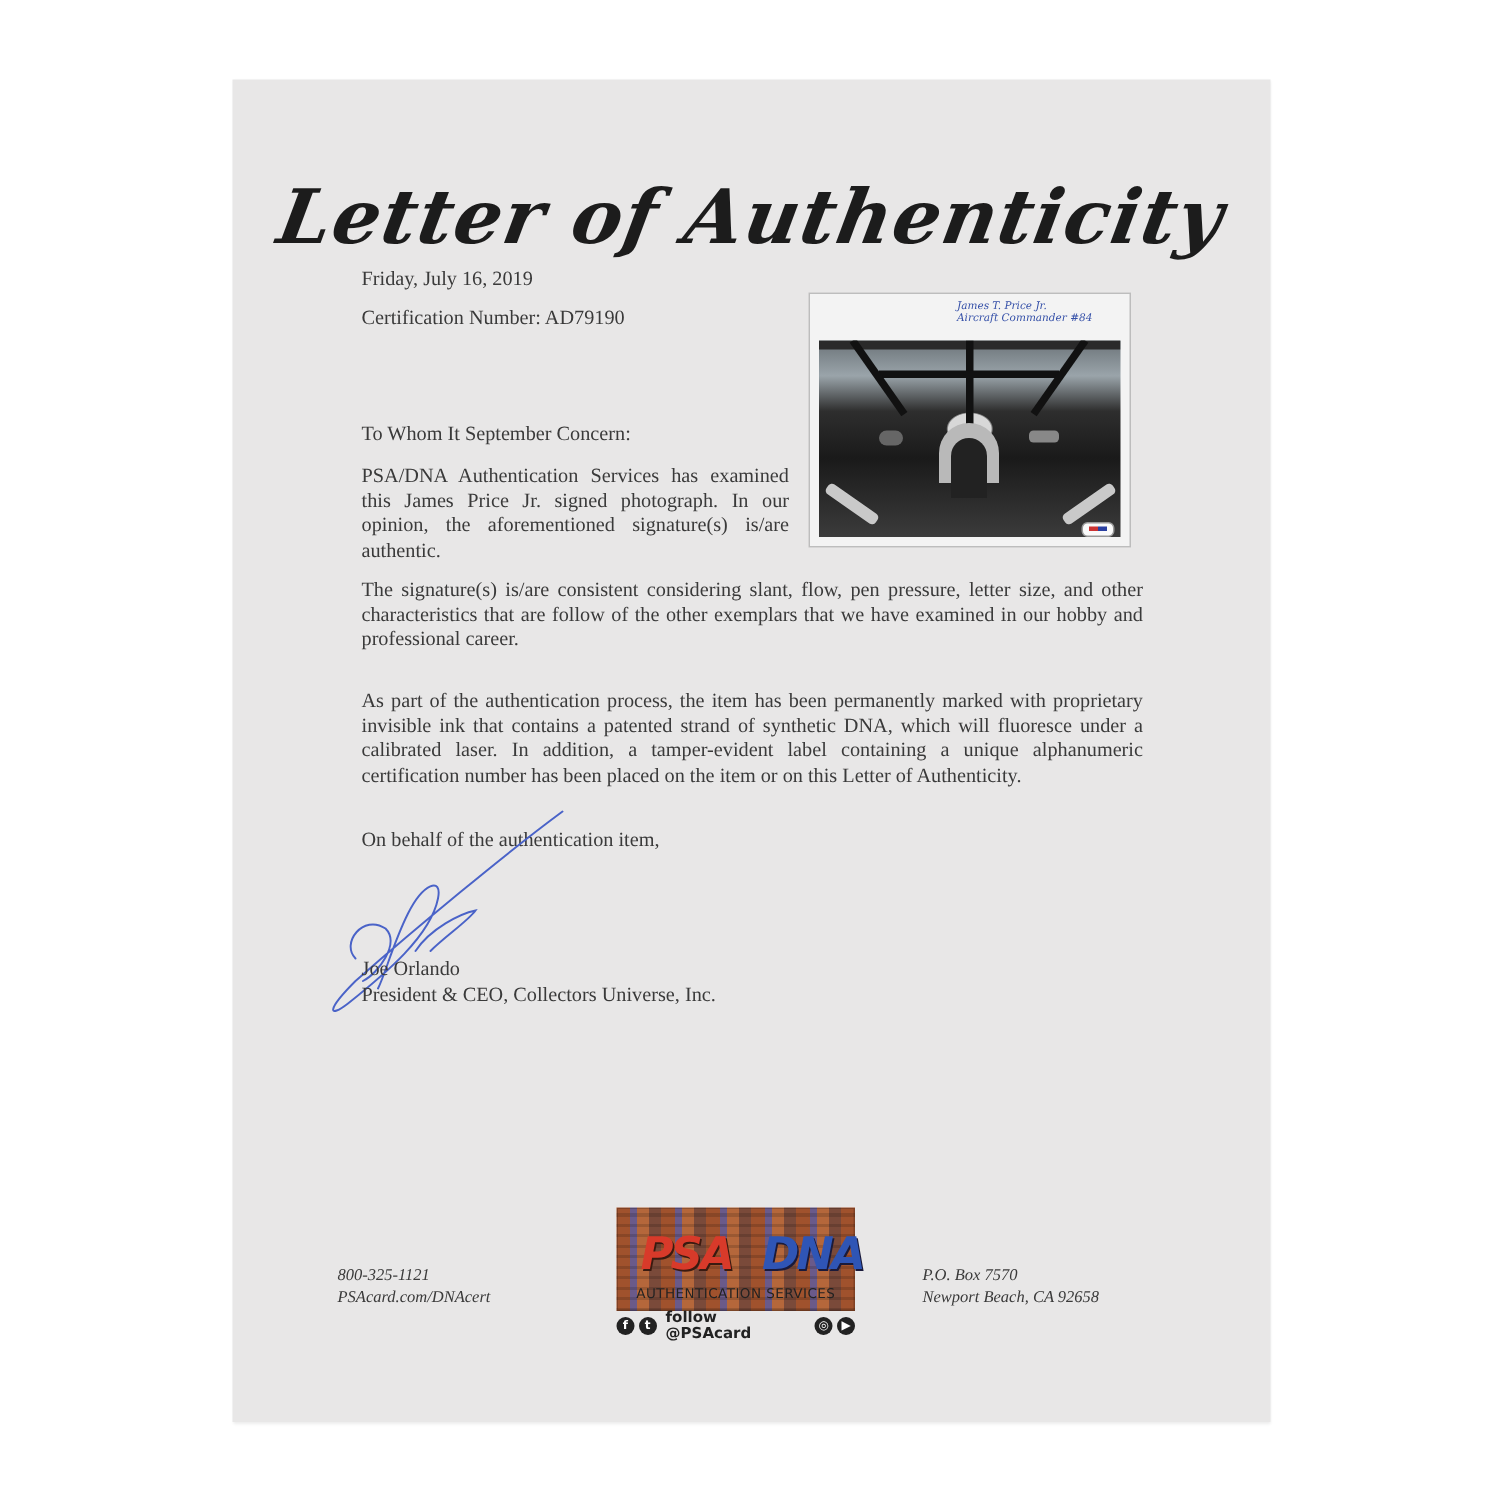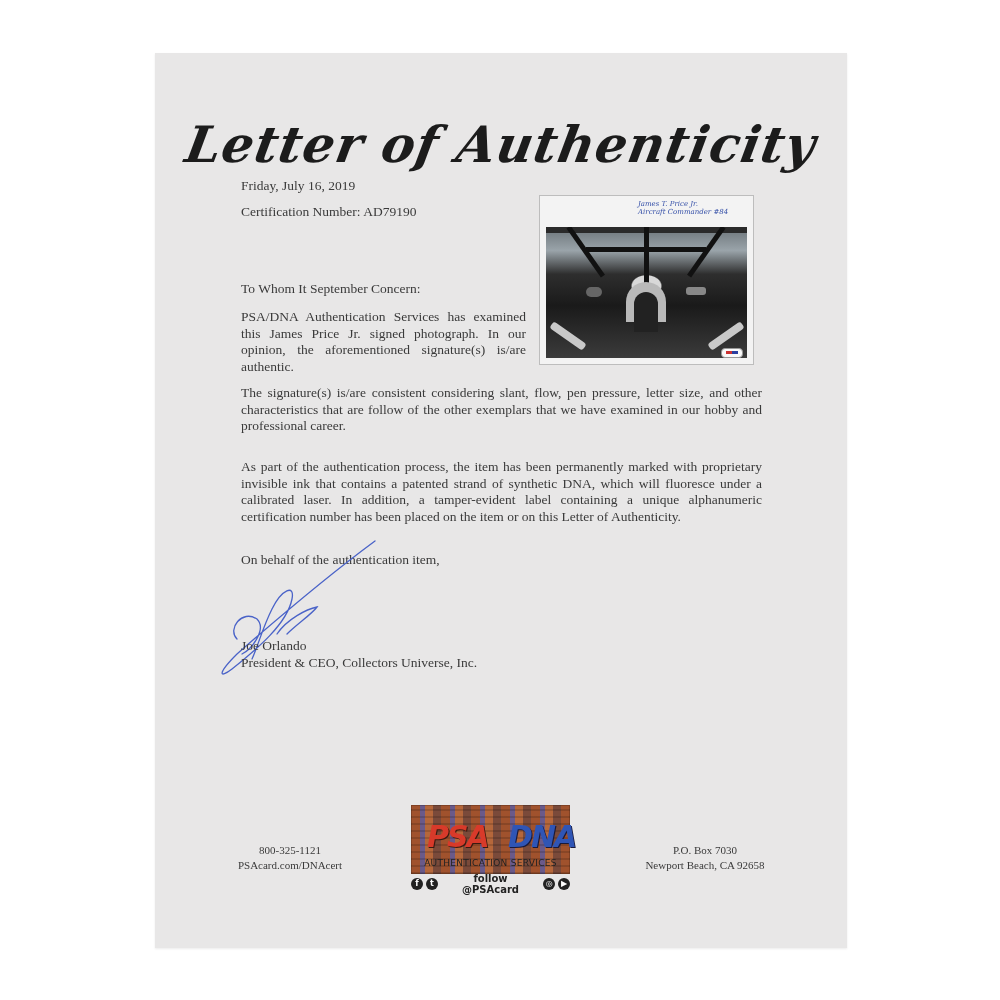--- a/index.html
+++ b/index.html
@@ -56,21 +56,21 @@
     content:""; position:absolute; left:4px; top:2px; width:12px; height:3px;
     background:linear-gradient(90deg,#c33 0 50%,#2a3fa0 50% 100%);
   }
 
   .signature { position:absolute; left:62px; top:486px; width:160px; height:140px; }
 
   .tagline {
     position:absolute; left:0; top:710px; width:100%; text-align:center;
     font-family:"DejaVu Serif", serif; font-style:italic; font-size:14px; color:#3a3a3a;
   }
-  .foot { position:absolute; font-size:11px; line-height:15px; color:#3a3a3a; text-align:center; }
+  .foot { position:absolute; font-size:11px; line-height:15px; color:#3a3a3a; text-align:left;font-style:italic; }
   .foot-left { left:70px; top:790px; width:130px; }
   .foot-right { left:460px; top:790px; width:180px; }
 
   .logo {
     position:absolute; left:256px; top:752px; width:159px; height:69px;
     background:
       repeating-linear-gradient(0deg, rgba(0,0,0,0.15) 0 2px, transparent 2px 7px),
       repeating-linear-gradient(90deg, #a0522d 0 9px, #6a5a8a 9px 14px, #b5673b 14px 22px, #7a4a3a 22px 30px);
     box-shadow: inset 0 0 0 1px rgba(0,0,0,0.2);
   }
@@ -86,21 +86,21 @@
   }
   .social {
     position:absolute; left:256px; top:823px; width:159px; height:16px;
     display:flex; align-items:center; justify-content:center; gap:3px;
     font-family:"DejaVu Sans", sans-serif; font-weight:bold; font-size:10px; color:#222;
   }
   .ic {
     width:12px; height:12px; border-radius:50%; background:#222; color:#fff;
     font-size:8px; line-height:12px; text-align:center; font-family:"DejaVu Sans", sans-serif;
   }
-  .social .handle { margin:0 3px;text-align:center; }
+  .social .handle { margin:0 3px; }
 </style>
 </head>
 <body>
 
 <div class="paper">
 
   <div class="title">Letter of Authenticity</div>
 
   <div class="txt date">Friday, July 16, 2019</div>
   <div class="txt cert">Certification Number: AD79190</div>
@@ -153,17 +153,17 @@
 
   <div class="social">
     <span class="ic">f</span>
     <span class="ic">t</span>
     <span class="handle">follow @PSAcard</span>
     <span class="ic">◎</span>
     <span class="ic">▶</span>
   </div>
 
   <div class="foot foot-right">
-    <div>P.O. Box 7030</div>
+    <div>P.O. Box 7570</div>
     <div>Newport Beach, CA 92658</div>
   </div>
 
 </div>
 
 </body></html>

